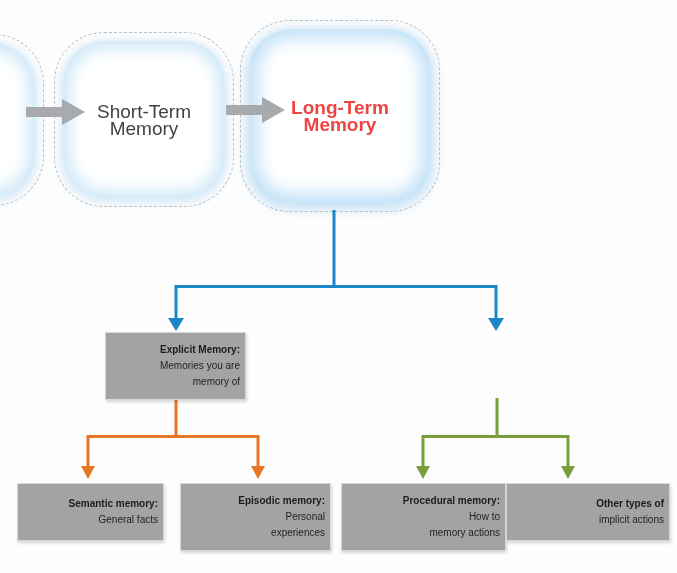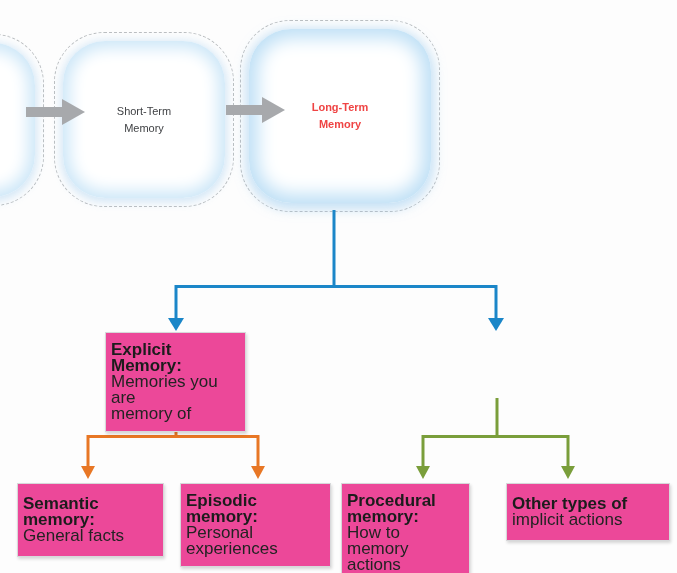--- a/index.html
+++ b/index.html
@@ -25,48 +25,48 @@
       inset 0 0 16px 7px #cde7f8,
       0 2px 10px 2px rgba(160,205,240,.45);
   }
   .cell.long .glow{
     box-shadow:
       inset 0 0 18px 9px #bfe0f6,
       0 3px 12px 3px rgba(150,200,238,.55);
   }
   .cell-label{
     position:relative;z-index:2;
-    text-align:center;font-size:11px;line-height:17px;color:#404245;
+    text-align:center;font-size:19px;line-height:17px;color:#404245;
   }
   .cell.long .cell-label{font-weight:700;color:#ef4444;}
   .cell.partial-cell{left:-152px;top:34px;width:194px;height:170px;}
   .cell.short{left:54px;top:32px;width:178px;height:173px;}
   .cell.long{left:240px;top:20px;width:198px;height:190px;}
 
   
   svg.connectors{position:absolute;left:0;top:0;z-index:5;}
   svg.connectors line{stroke-width:3;fill:none;}
 
   
   .node{
     position:absolute;z-index:10;
-    background:#ec4899;
+    background:#a3a3a3;
     border:1px solid #d7d8da;
     box-shadow:1px 2px 3px rgba(0,0,0,.16);
-    text-align:left;
-    font-size:17px;line-height:16px;color:#232323;
+    text-align:right;
+    font-size:10px;line-height:16px;color:#232323;
     padding:9px 5px;
     box-sizing:border-box;
   }
   .node-title{font-weight:700;color:#1c1c1c;}
   #node-explicit {left:105px;top:332px;width:141px;}
   #node-implicit {left:426px;top:332px;width:142px;}
   #node-semantic {left:17px; top:483px;width:147px;padding-top:12px;padding-bottom:12px;}
   #node-episodic {left:180px;top:483px;width:151px;}
-  #node-procedural{left:341px;top:483px;width:129px;}
+  #node-procedural{left:341px;top:483px;width:165px;}
   #node-other    {left:506px;top:483px;width:164px;padding-top:12px;padding-bottom:12px;}
 </style>
 </head>
 <body>
 
 <div class="canvas">
 
   <div class="cell partial-cell">
     <div class="glow"></div>
   </div>

